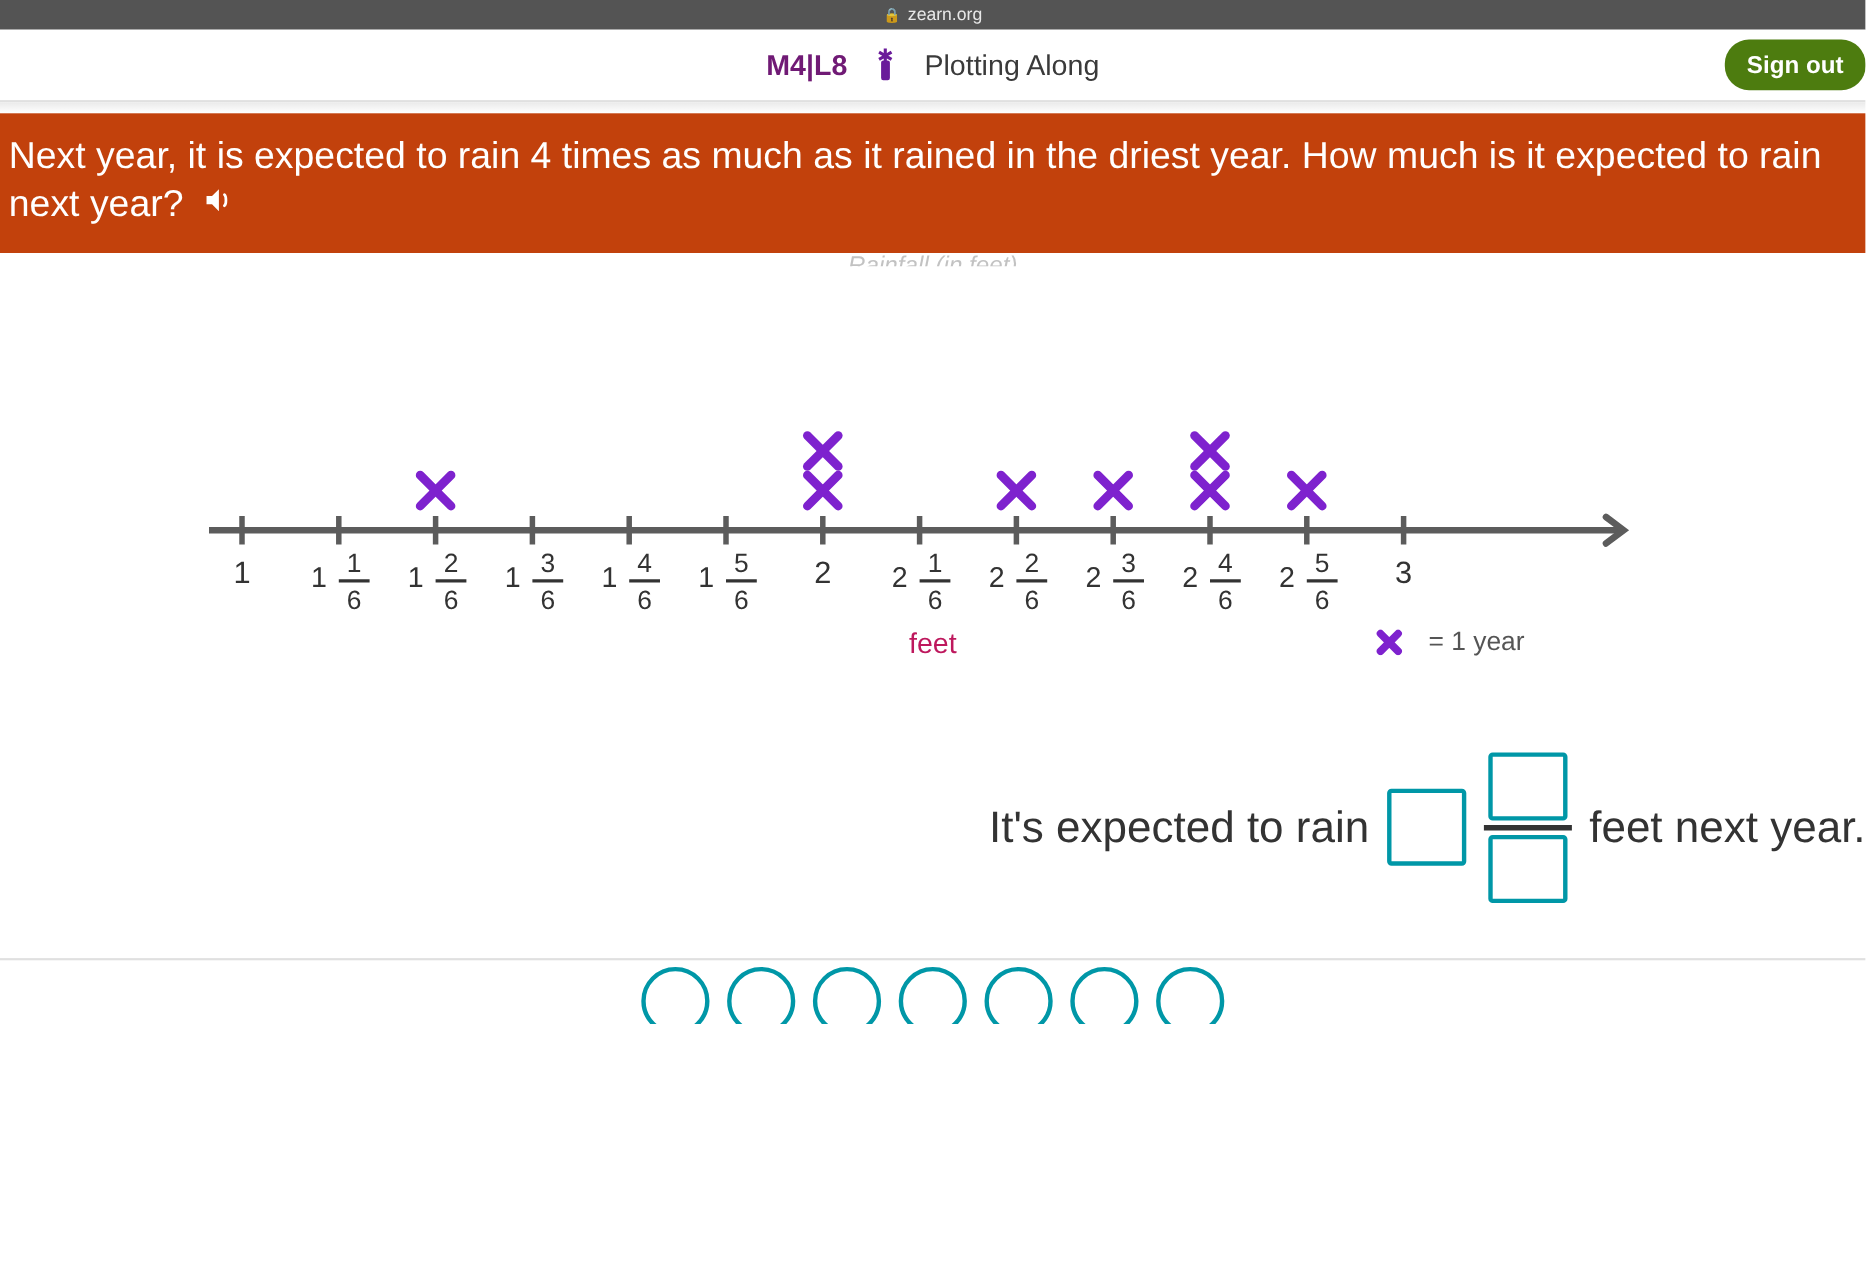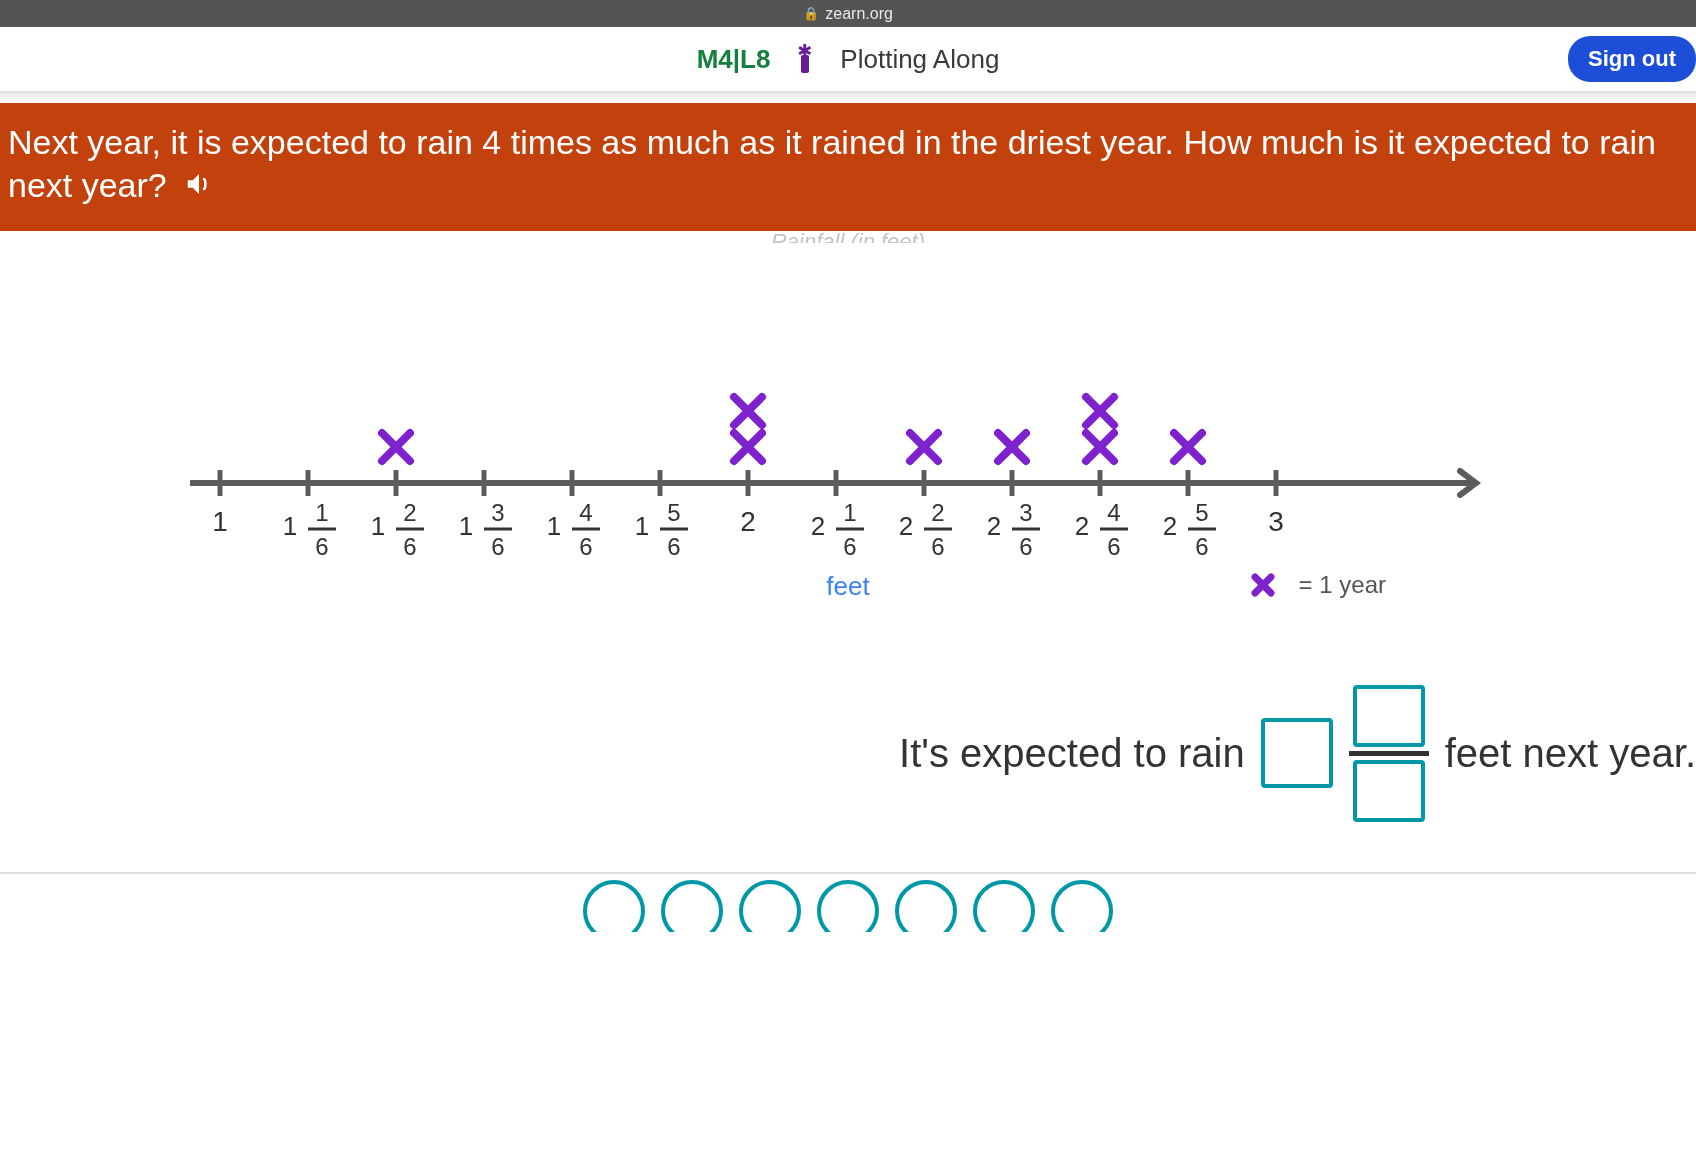--- a/index.html
+++ b/index.html
@@ -27,39 +27,39 @@
   .app-header {
     background: #fff;
     height: 66px;
     border-bottom: 2px solid #e0e0e0;
     position: relative;
     display: flex;
     align-items: center;
     justify-content: center;
     gap: 30px;
   }
-  .module-label { font-weight: 700; font-size: 26px; color: #15803d; }
+  .module-label { font-weight: 700; font-size: 26px; color: #701a75; }
   .lesson-title { font-weight: 400; font-size: 26px; color: #3a3a3a; }
   .zearn-logo {
     width: 10px; height: 28px;
     position: relative;
   }
   .zearn-logo::before{
     content:"";
     position:absolute; left:1px; top:10px; width:8px; height:18px;
     background:#6a1b9a; border-radius:2px;
   }
   .zearn-logo::after{
     content:"✱";
     position:absolute; top:-5px; left:-3px;
     color:#6a1b9a; font-size:18px;
   }
   .signout-btn {
     position: absolute; right: 0; top: 50%; transform: translateY(-50%);
-    background: #1d4ed8; color: #fff;
+    background: #4d7c0f; color: #fff;
     border: none; border-radius: 22px;
     padding: 10px 20px; font-size: 22px; font-weight: 600;
     cursor: pointer;
   }
 
   .soft-shadow { height: 10px; background: linear-gradient(#eaeaea, rgba(0,0,0,0)); }
 
   
   .prompt-bar {
     background: #c2410c;
@@ -96,21 +96,21 @@
   .tick-int  { font: 28px Arial; fill:#333; }
   .frac-whole{ font: 26px Arial; fill:#333; }
   .frac-num, .frac-den { font: 24px Arial; fill:#333; }
   .frac-bar  { stroke:#333; stroke-width:3; }
   .x-mark path { stroke:#7e22ce; stroke-width:8; stroke-linecap:round; }
 
   .legend-row {
     width:1316px; margin: -42px auto 0 auto;
     position:relative; height:34px;
   }
-  .legend-feet { position:absolute; left:50%; transform:translateX(-50%); font-size:26px; color:#3b82f6; }
+  .legend-feet { position:absolute; left:50%; transform:translateX(-50%); font-size:26px; color:#be185d; }
   .legend-year { position:absolute; right:120px; font-size:24px; color:#555; display:flex; align-items:center; gap:24px; }
   .legend-year .legend-x path{ stroke:#7e22ce; stroke-width:7; stroke-linecap:round;}
   .legend-year .lx { width:24px; height:24px; }
 
   
   .answer-area {
     display:flex; align-items:center; justify-content:flex-end;
     gap: 16px;
     margin-top: 80px;
     font-size: 40px; color:#333;

